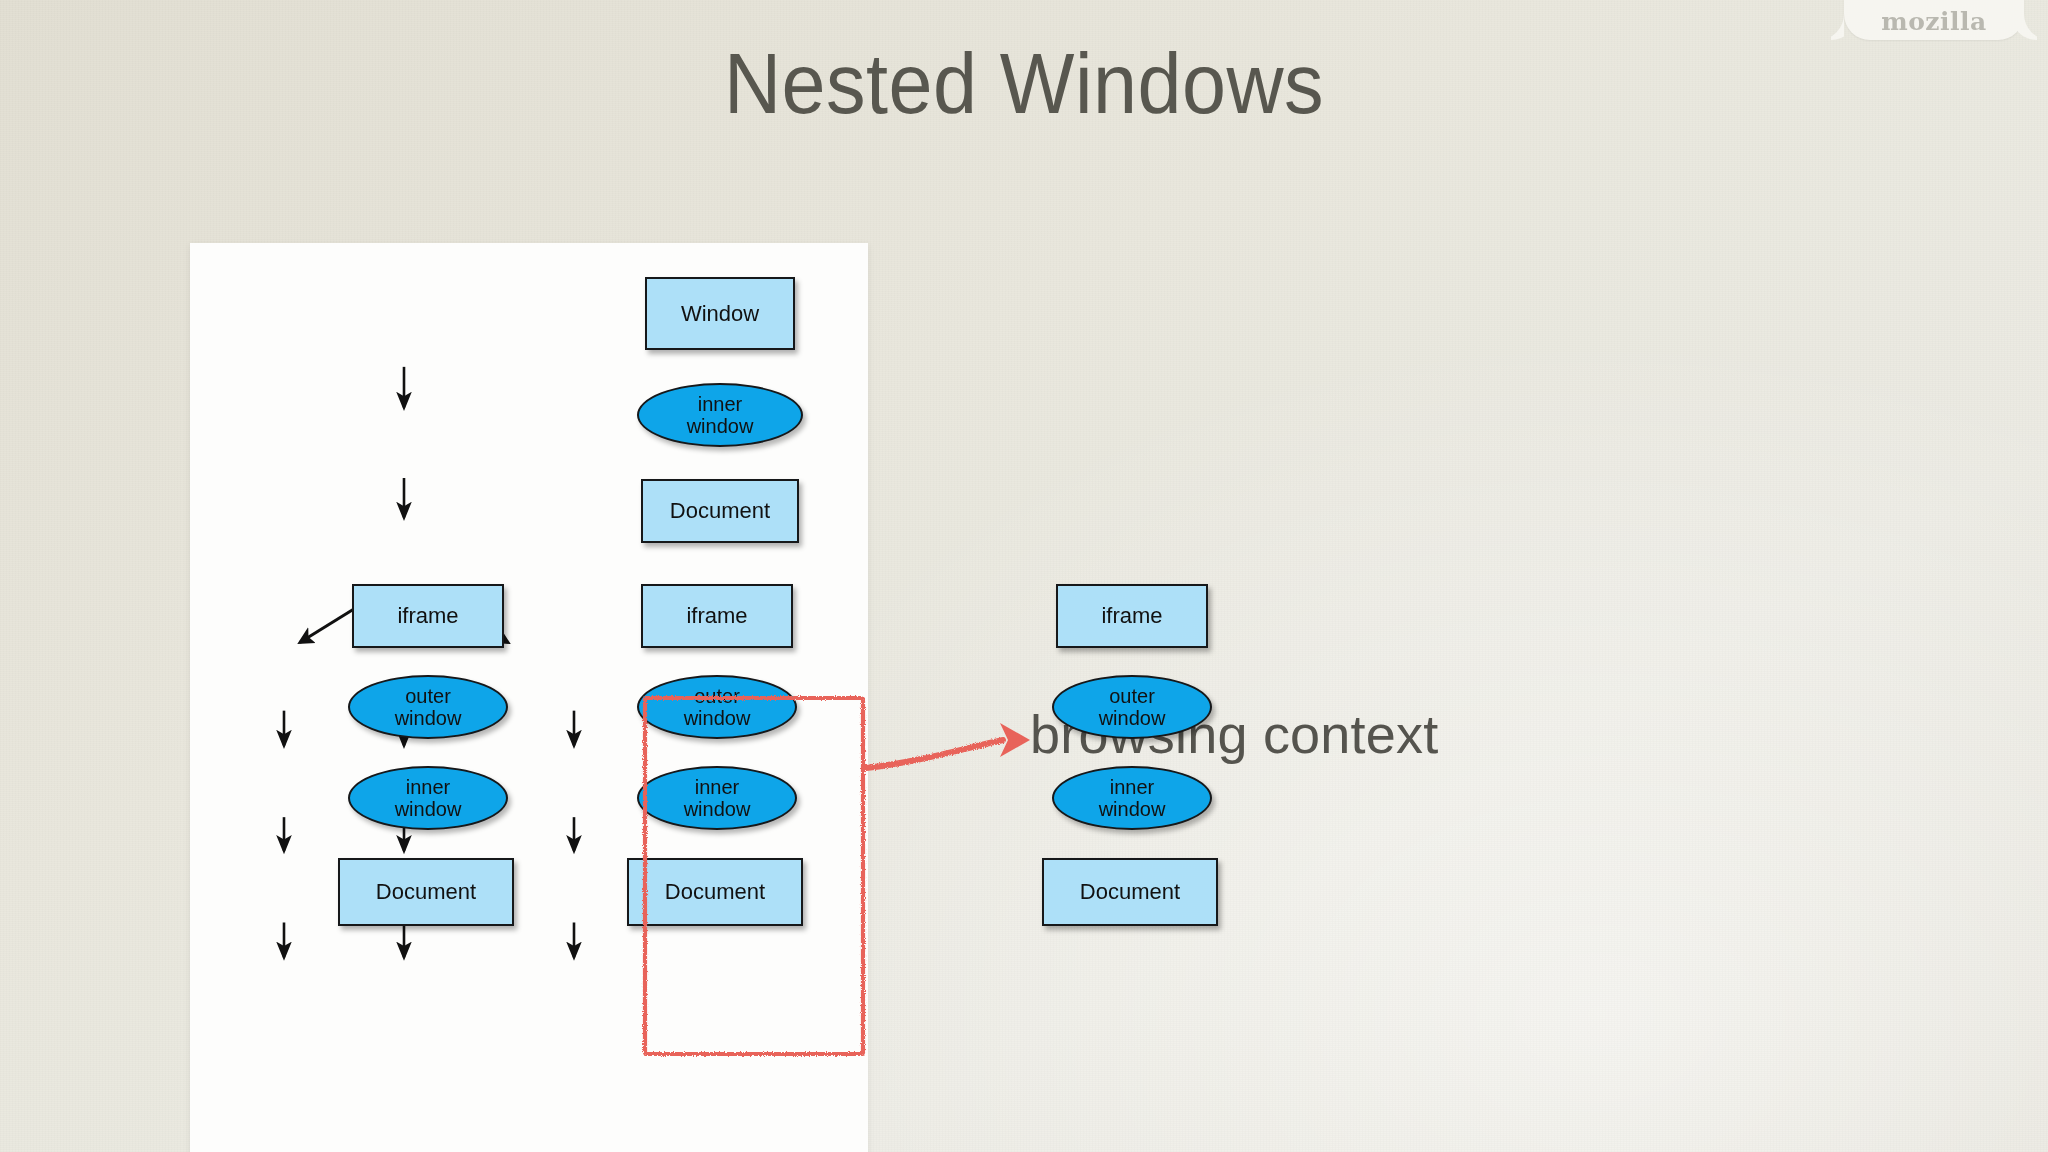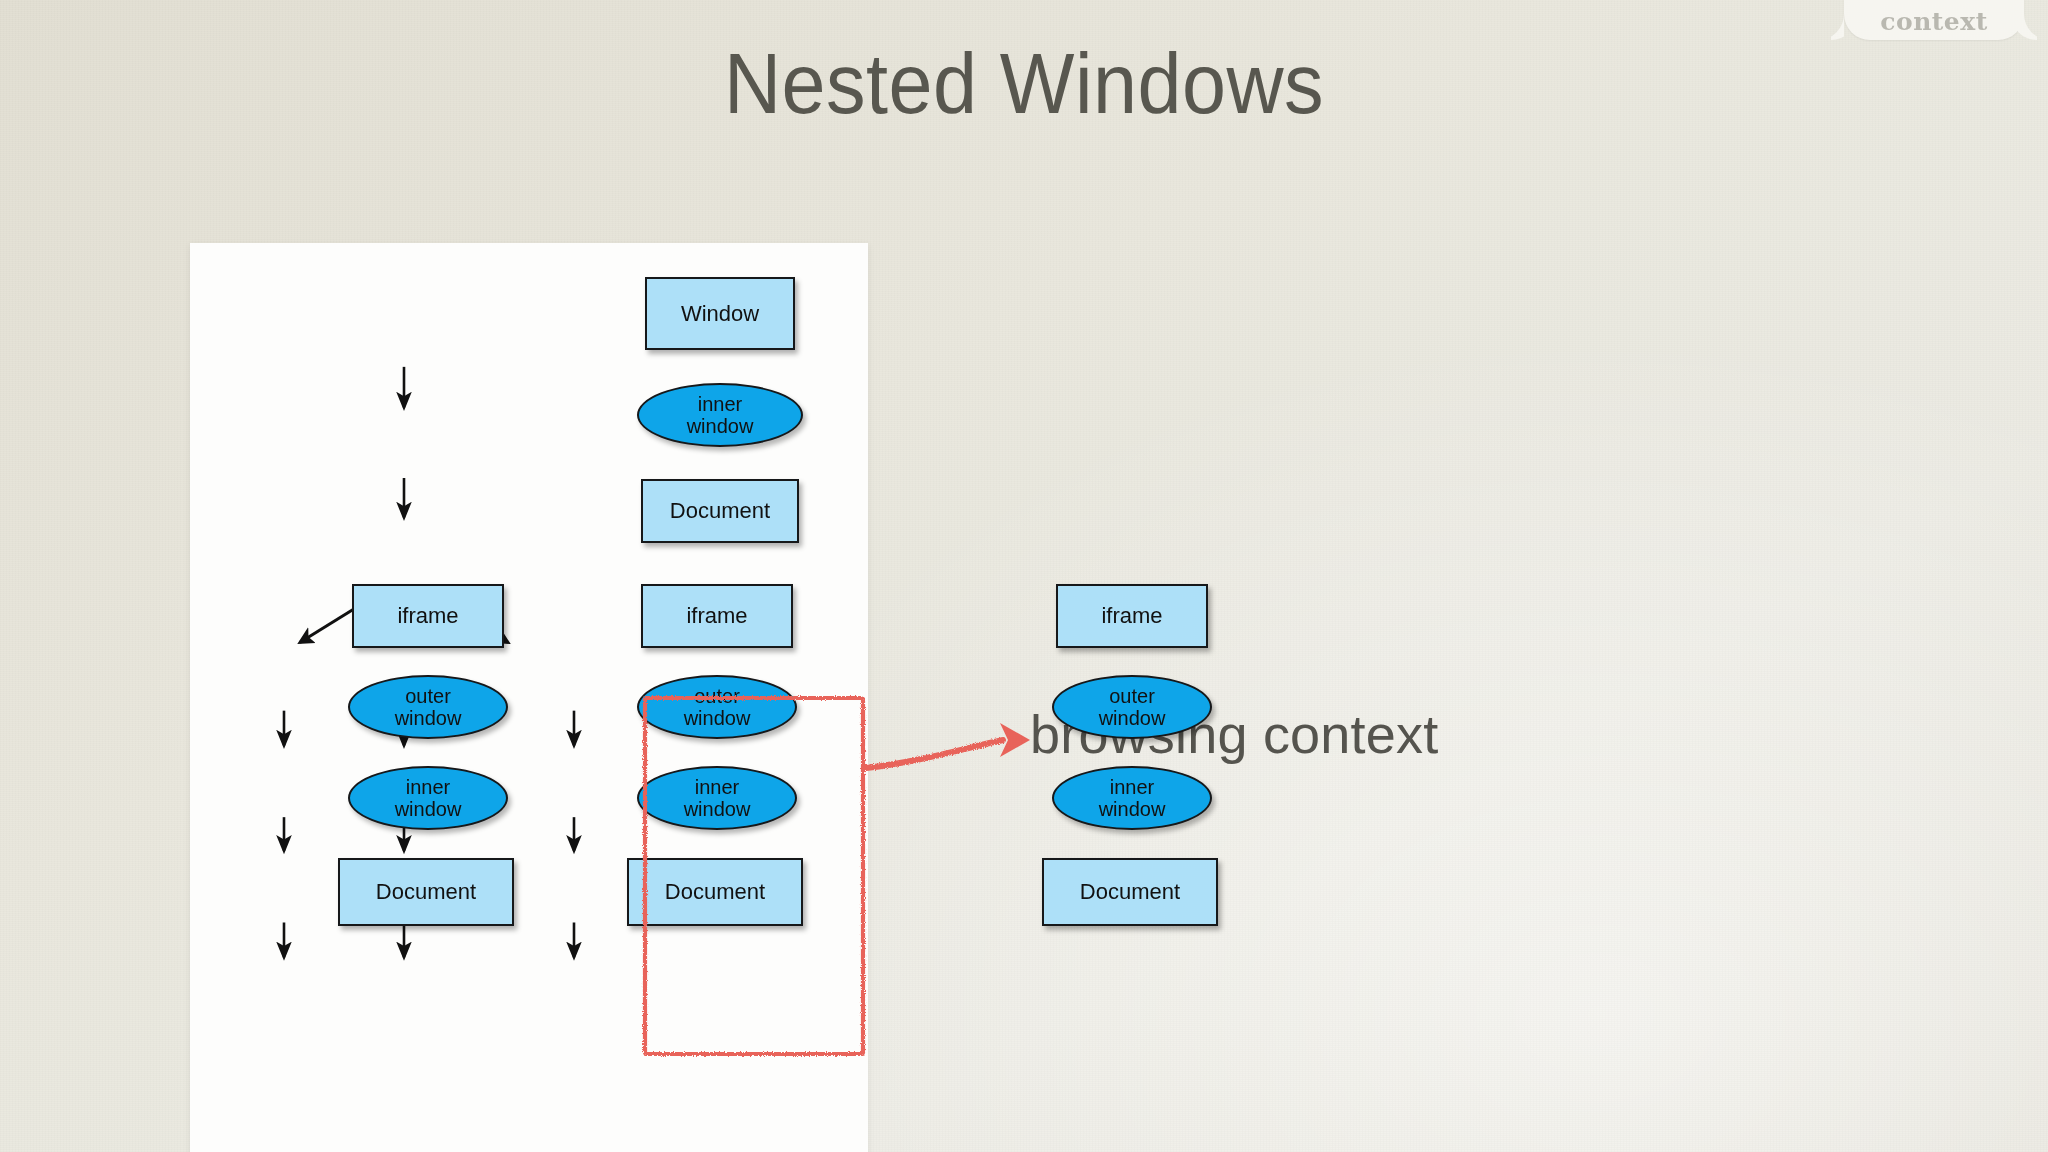--- a/index.html
+++ b/index.html
@@ -172,21 +172,21 @@
     letter-spacing: 0.2px;
     white-space: nowrap;
   }
 </style>
 </head>
 <body>
 
 <div id="slide">
 
   <div id="moz-tab">
-    <span id="moz-word">context</span>
+    <span id="moz-word">mozilla</span>
   </div>
 
   <div id="title">Nested Windows</div>
 
   <div id="panel">
     <div id="diagram">
 
       <svg id="edges" viewBox="0 0 678 825" preserveAspectRatio="none">
         <defs>
           <marker id="ah" markerWidth="9" markerHeight="9" refX="5.2" refY="3.2" orient="auto" markerUnits="strokeWidth">

